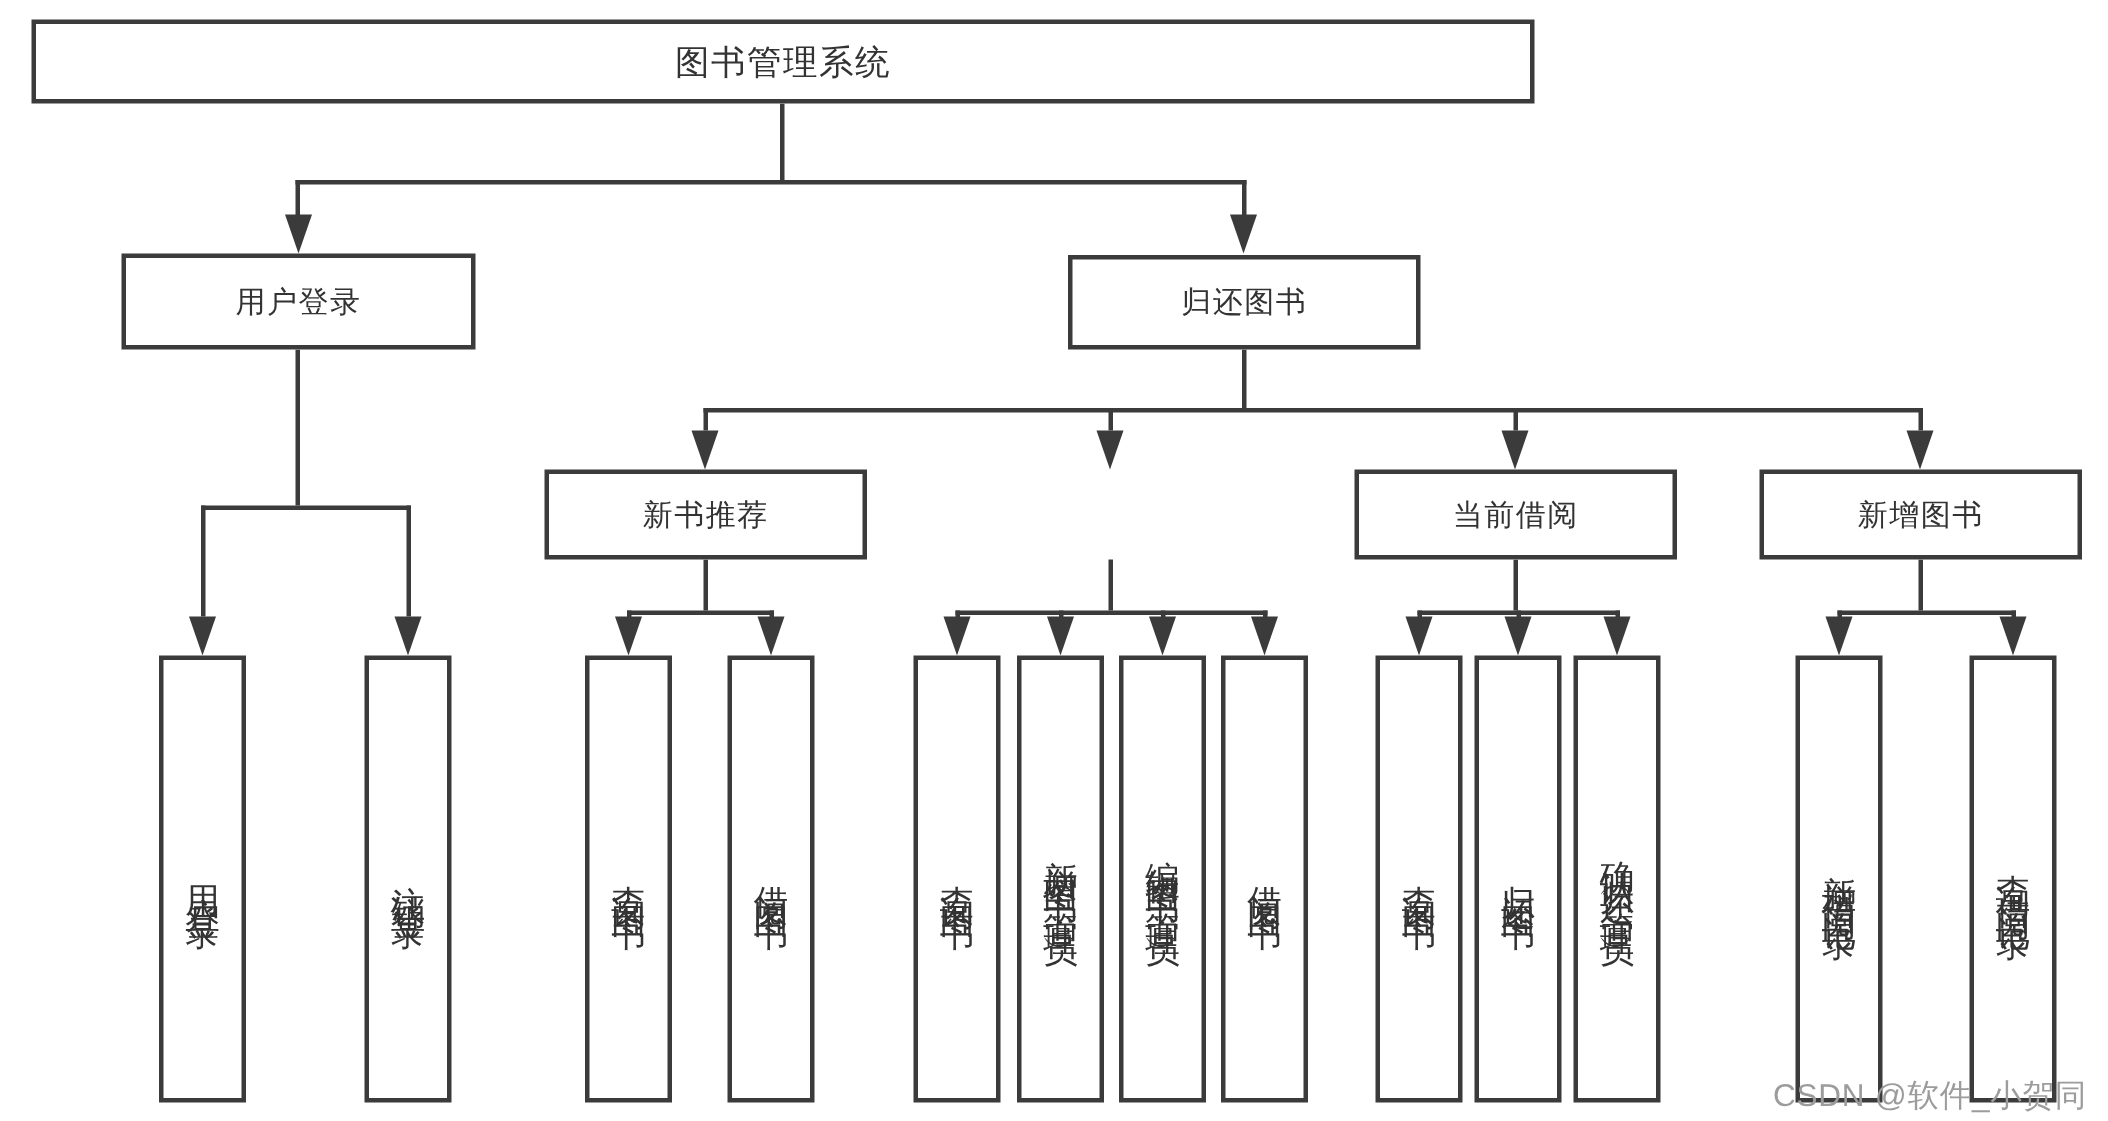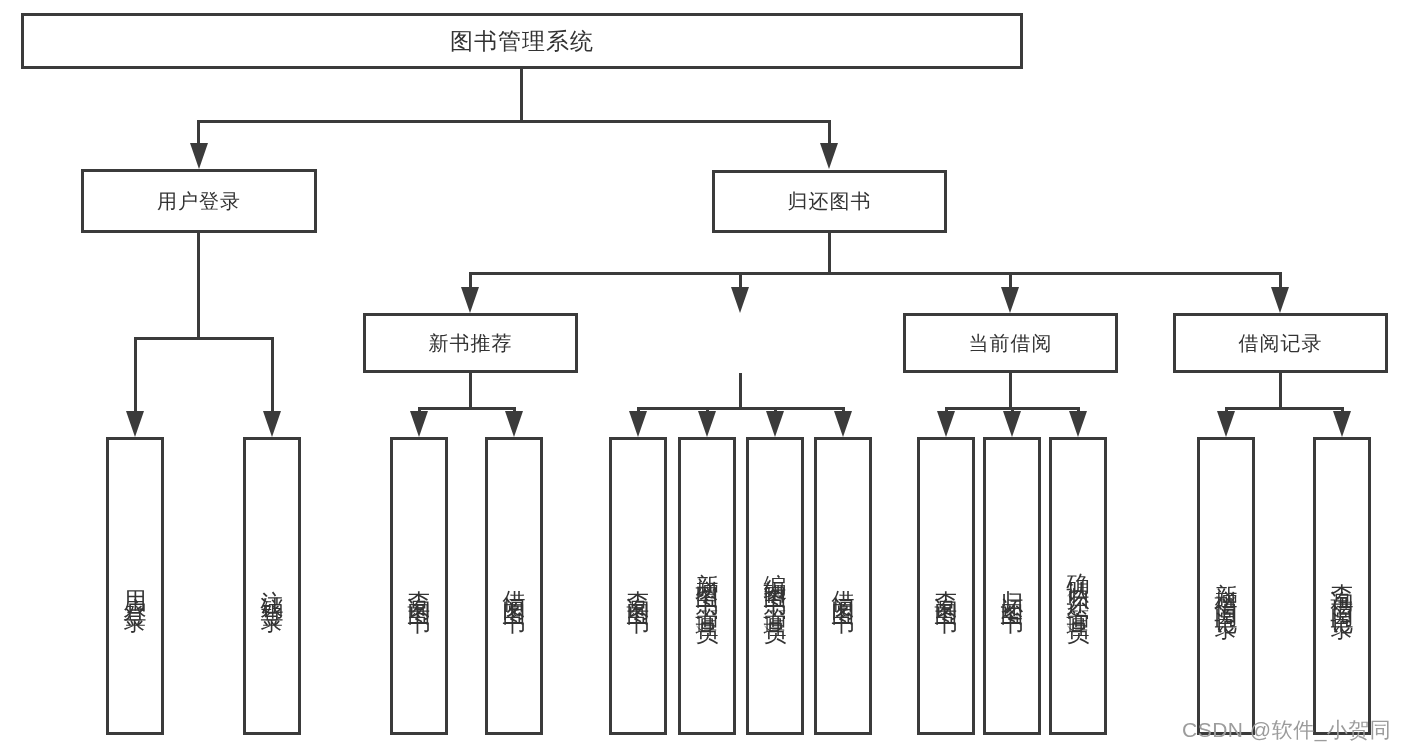--- a/index.html
+++ b/index.html
@@ -145,21 +145,21 @@
     <span>归还图书</span>
   </div>
 
   <div class="hbox" style="left:363px; top:313px; width:215px; height:60px;">
     <span>新书推荐</span>
   </div>
   <div class="hbox" style="left:903px; top:313px; width:215px; height:60px;">
     <span>当前借阅</span>
   </div>
   <div class="hbox" style="left:1173px; top:313px; width:215px; height:60px;">
-    <span>借阅记录</span>
+    <span>新增图书</span>
   </div>
 
   <div class="vbox" style="left:106px; top:437px; width:58px; height:298px;">
     <span class="vtext">用户登录</span>
   </div>
   <div class="vbox" style="left:243px; top:437px; width:58px; height:298px;">
     <span class="vtext">注销登录</span>
   </div>
 
   <div class="vbox" style="left:390px; top:437px; width:58px; height:298px;">

